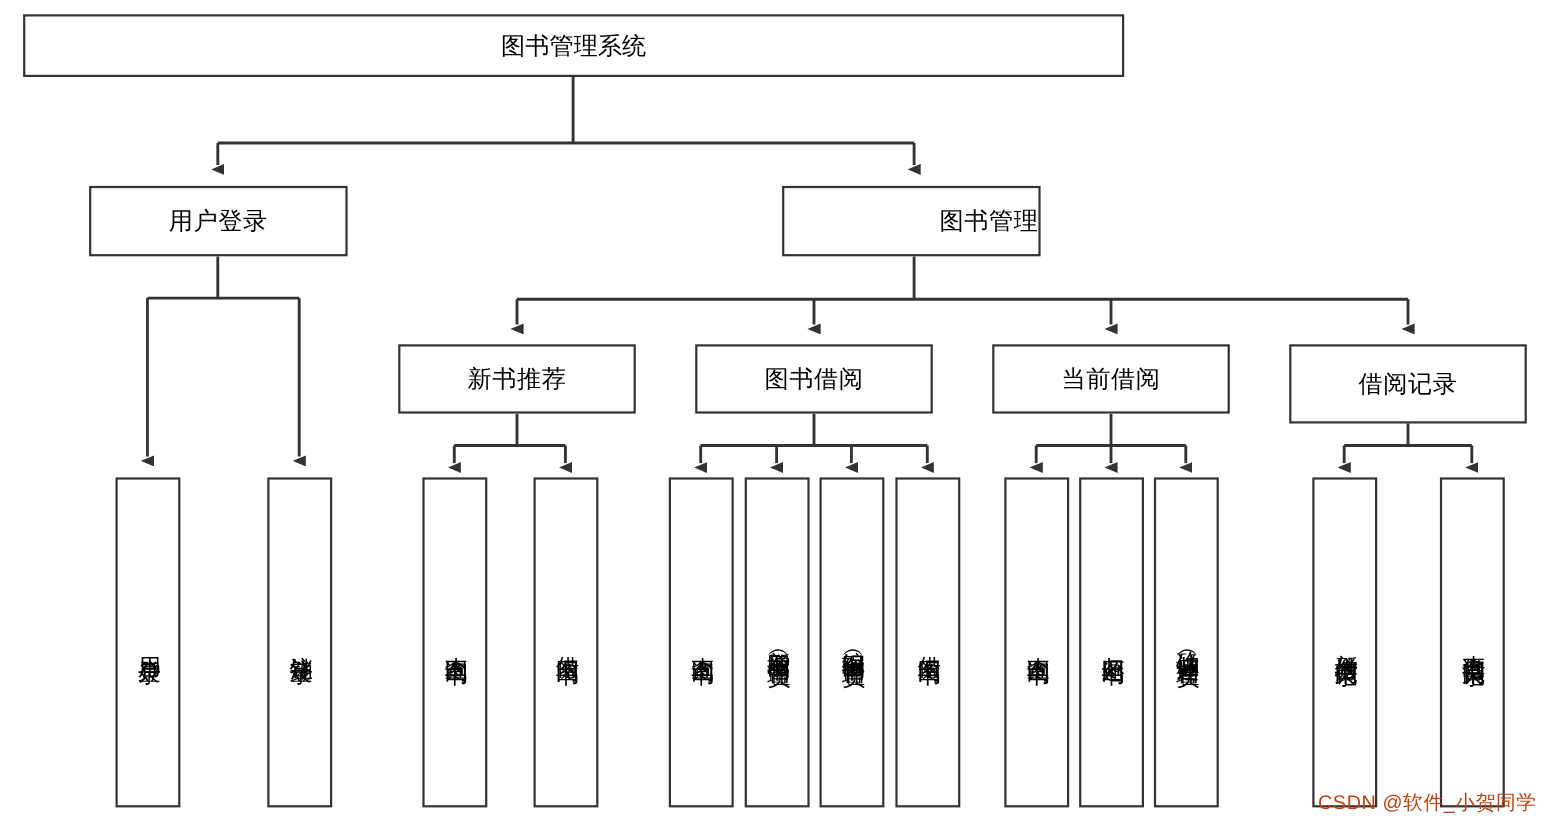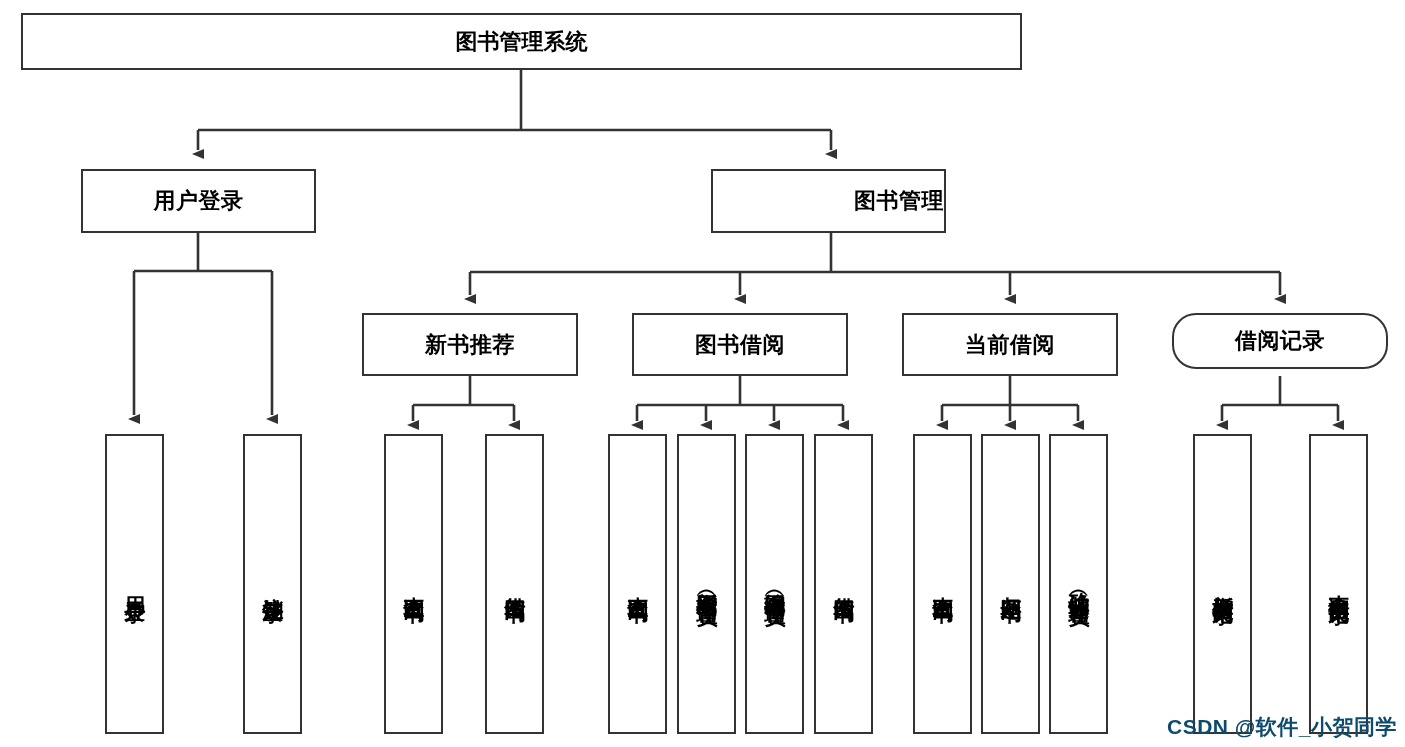--- a/index.html
+++ b/index.html
@@ -9,21 +9,20 @@
   }
   body {
     font-family: "Liberation Sans", "DejaVu Sans", sans-serif;
   }
   #diagram-root {
     position: relative;
     width: 1405px;
     height: 747px;
     background: #ffffff;
     overflow: hidden;
-    font-weight: bold;
   }
   svg#edges {
     position: absolute;
     left: 0;
     top: 0;
     width: 1405px;
     height: 747px;
   }
   .node {
     position: absolute;
@@ -55,22 +54,22 @@
   .node-v .vtext {
     writing-mode: vertical-rl;
     text-orientation: upright;
     display: block;
     max-height: 100%;
   }
   #watermark {
     position: absolute;
     right: 8px;
     bottom: 6px;
-    font-size: 21px;
-    color: #0c4a6e;
+    font-size: 18px;
+    color: #c2410c;
     letter-spacing: 0.5px;
     white-space: nowrap;
     pointer-events: none;
   }
 </style>
 </head>
 <body>
 
 <div id="diagram-root">
 
@@ -137,21 +136,21 @@
 
   <div class="node node-h" style="left:362px; top:313px; width:216px; height:63px;">
     <span>新书推荐</span>
   </div>
   <div class="node node-h" style="left:902px; top:313px; width:216px; height:63px;">
     <span>当前借阅</span>
   </div>
   <div class="node node-h" style="left:632px; top:313px; width:216px; height:63px;">
     <span>图书借阅</span>
   </div>
-  <div class="node node-h" style="left:1172px; top:313px; width:216px; height:56px;border-radius:24px;">
+  <div class="node node-h" style="left:1172px; top:313px; width:216px; height:72px;">
     <span>借阅记录</span>
   </div>
 
   <div class="node node-v" style="left:105px; top:434px; width:59px; height:300px;">
     <span class="vtext">用户登录</span>
   </div>
   <div class="node node-v" style="left:243px; top:434px; width:59px; height:300px;">
     <span class="vtext">注销登录</span>
   </div>
 

